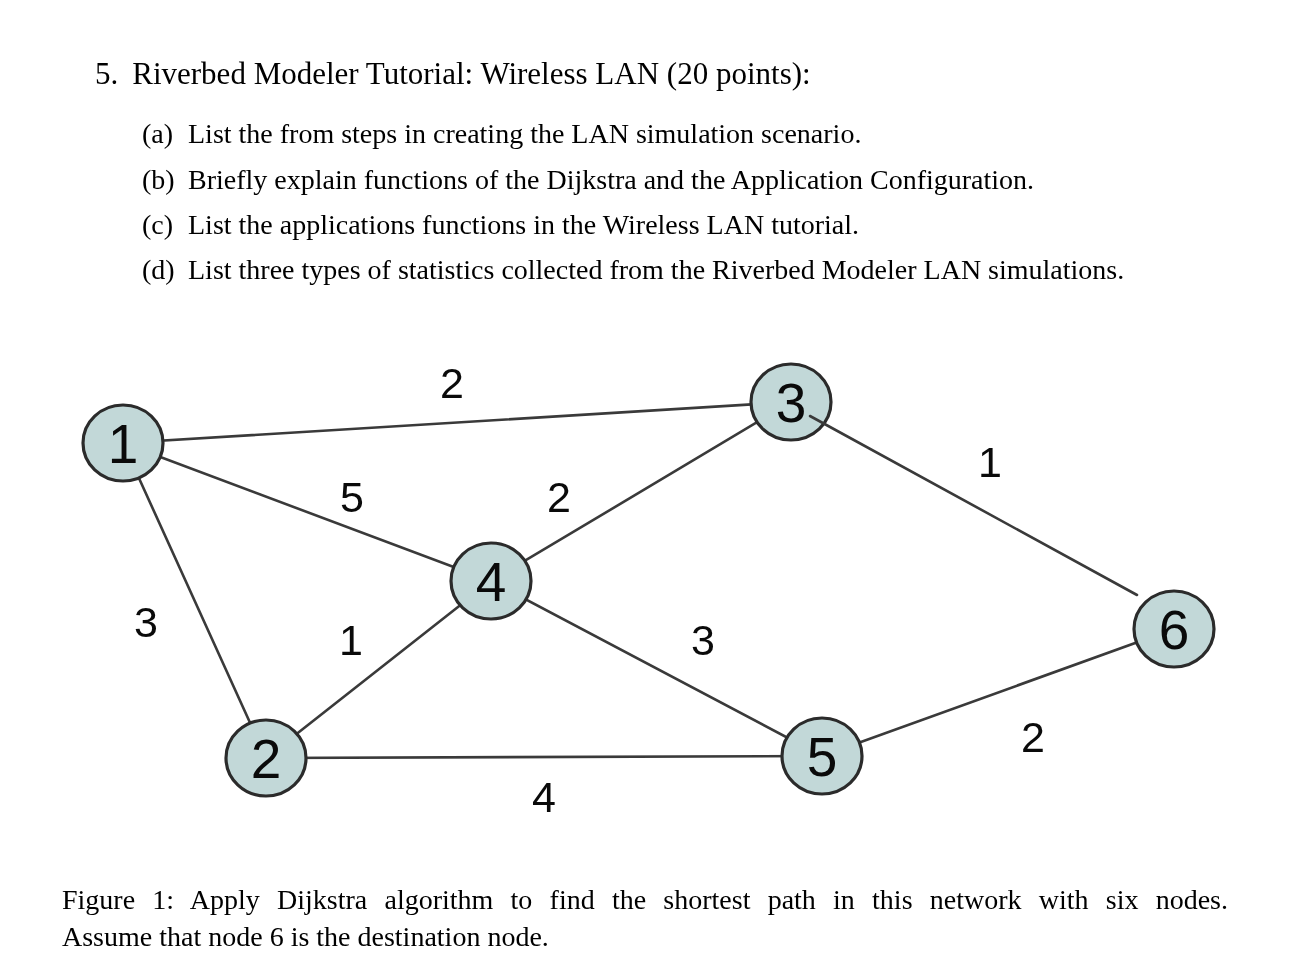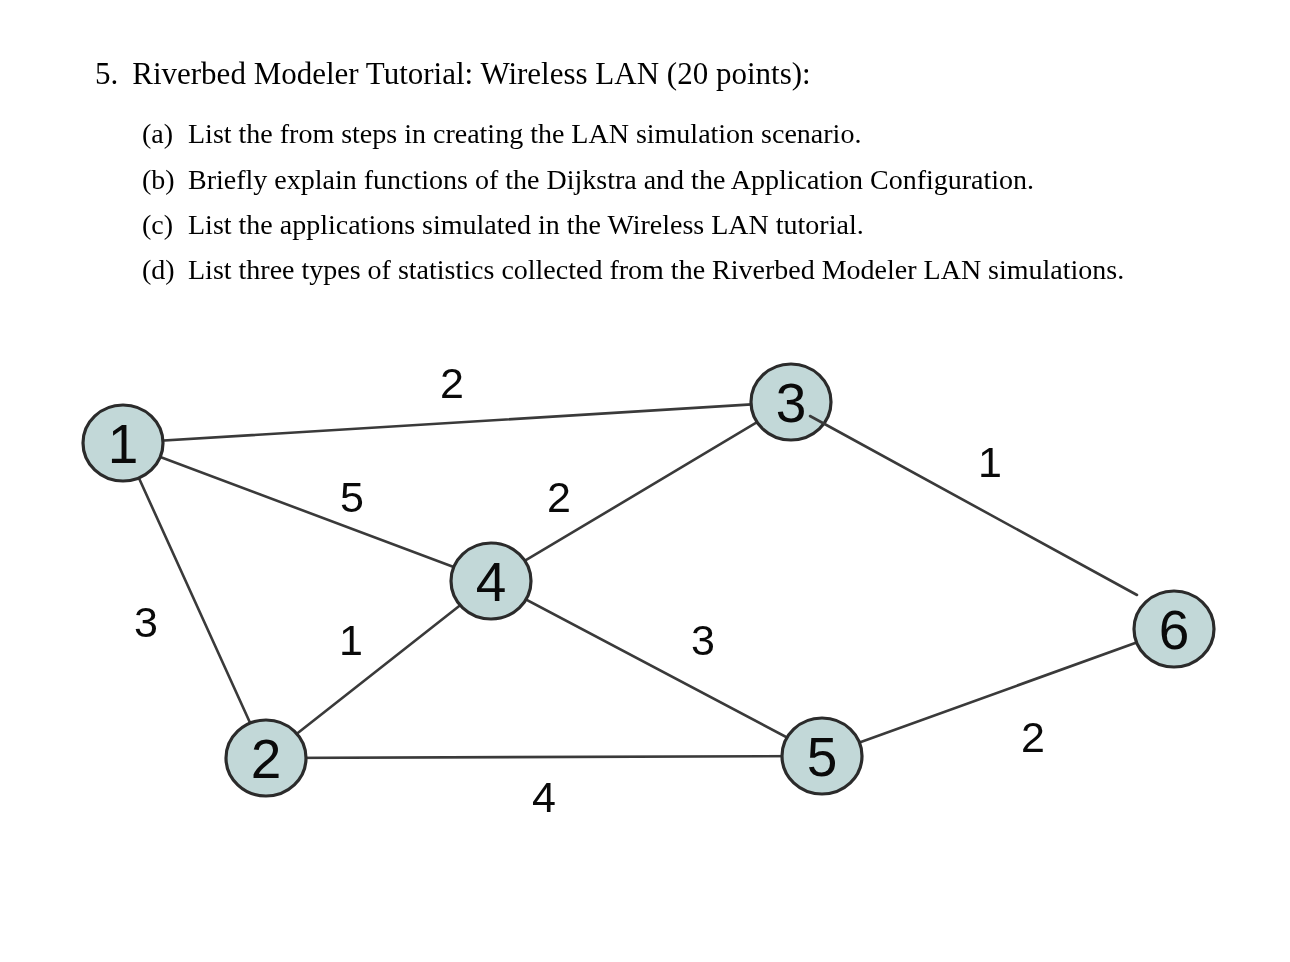--- a/index.html
+++ b/index.html
@@ -78,21 +78,21 @@
 <div class="item item-a">
   <span class="lbl">(a)</span>
   <span class="txt">List the from steps in creating the LAN simulation scenario.</span>
 </div>
 <div class="item item-b">
   <span class="lbl">(b)</span>
   <span class="txt">Briefly explain functions of the Dijkstra and the Application Configuration.</span>
 </div>
 <div class="item item-c">
   <span class="lbl">(c)</span>
-  <span class="txt">List the applications simulated in the Wireless LAN tutorial.</span>
+  <span class="txt">List the applications functions in the Wireless LAN tutorial.</span>
 </div>
 <div class="item item-d">
   <span class="lbl">(d)</span>
   <span class="txt">List three types of statistics collected from the Riverbed Modeler LAN simulations.</span>
 </div>
 
 <svg id="graph-svg" viewBox="0 0 1290 962" xmlns="http://www.w3.org/2000/svg">
     <g>
       <line x1="123" y1="443" x2="791" y2="402" stroke="#3a3a3a" stroke-width="2.6" stroke-linecap="round"></line>
       <line x1="123" y1="443" x2="491" y2="581" stroke="#3a3a3a" stroke-width="2.6" stroke-linecap="round"></line>
@@ -127,13 +127,15 @@
       <text x="351" y="640" dy="0.36em" text-anchor="middle" class="edge-label">1</text>
       <text x="559" y="497" dy="0.36em" text-anchor="middle" class="edge-label">2</text>
       <text x="990" y="462" dy="0.36em" text-anchor="middle" class="edge-label">1</text>
       <text x="703" y="640" dy="0.36em" text-anchor="middle" class="edge-label">3</text>
       <text x="544" y="797" dy="0.36em" text-anchor="middle" class="edge-label">4</text>
       <text x="1033" y="737" dy="0.36em" text-anchor="middle" class="edge-label">2</text>
     </g>
   </svg>
 
 <div class="caption">
+  <div class="cap-l1">Figure 1: Apply Dijkstra algorithm to find the shortest path in this network with six nodes.</div>
+  <div class="cap-l2">Assume that node 6 is the destination node.</div>
 </div>
 
 </body></html>

